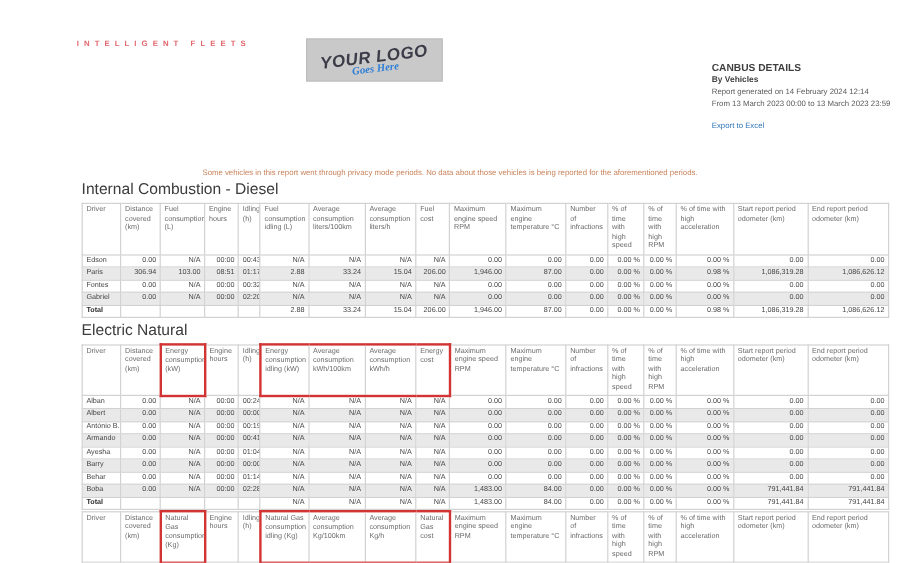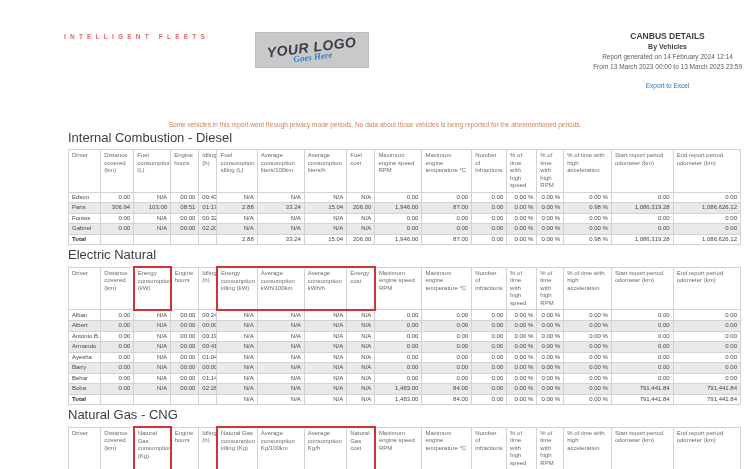--- a/index.html
+++ b/index.html
@@ -15,21 +15,21 @@
   .brand-name .reg { font-size:8px; vertical-align:super; }
   .brand-sub { font-size:6.5px; font-weight:bold; color:#e2676e; letter-spacing:4.2px; margin-top:4px; }
 
   .your-logo { width:114px; height:36px; background:#c9c9c9; margin-left:46px; margin-top:2px;
                display:flex; align-items:center; justify-content:center; box-shadow:0 0 0 1px #bdbdbd inset; }
   .yl-rot { transform:rotate(-7deg); text-align:center; }
   .yl-main { font-size:14px; font-weight:bold; font-style:italic; color:#3c3c49; letter-spacing:0.5px; }
   .yl-sub  { font-size:9px; font-weight:bold; font-style:italic; color:#2f7fd6; margin-top:-3px;
              font-family:"Liberation Serif", serif; }
 
-  .meta { margin-left:auto; text-align:center; line-height:1.45; }
+  .meta { margin-left:auto; text-align:left; line-height:1.45;margin-top:20px; }
   .meta-title { font-size:8.5px; font-weight:bold; color:#3f3f3f; }
   .meta-sub   { font-size:7px;   font-weight:bold; color:#3f3f3f; }
   .meta-line  { font-size:6.5px; color:#5a5a5a; }
   .meta-link  { font-size:6.5px; color:#2e75b6; text-decoration:none; display:inline-block; }
 
   
   .notice { margin-top:27px; text-align:center; font-size:6.5px; color:#c9825a; }
 
   
   .content { margin:0 9px 0 68px; }
@@ -432,21 +432,20 @@
               <td class="num">0.00 %</td>
               <td class="num">0.00 %</td>
               <td class="num">791,441.84</td>
               <td class="num">791,441.84</td>
             </tr>
           </tbody>
       </table>
     </section>
 
     <section>
-      <h2 class="tbl-title">Natural Gas - CNG</h2>
       <table>
         <colgroup>
             <col style="width: 4.8%;">
             <col style="width: 4.9%;">
             <col style="width: 5.5%;">
             <col style="width: 4.2%;">
             <col style="width: 2.7%;">
             <col style="width: 6%;">
             <col style="width: 7%;">
             <col style="width: 6.3%;">

